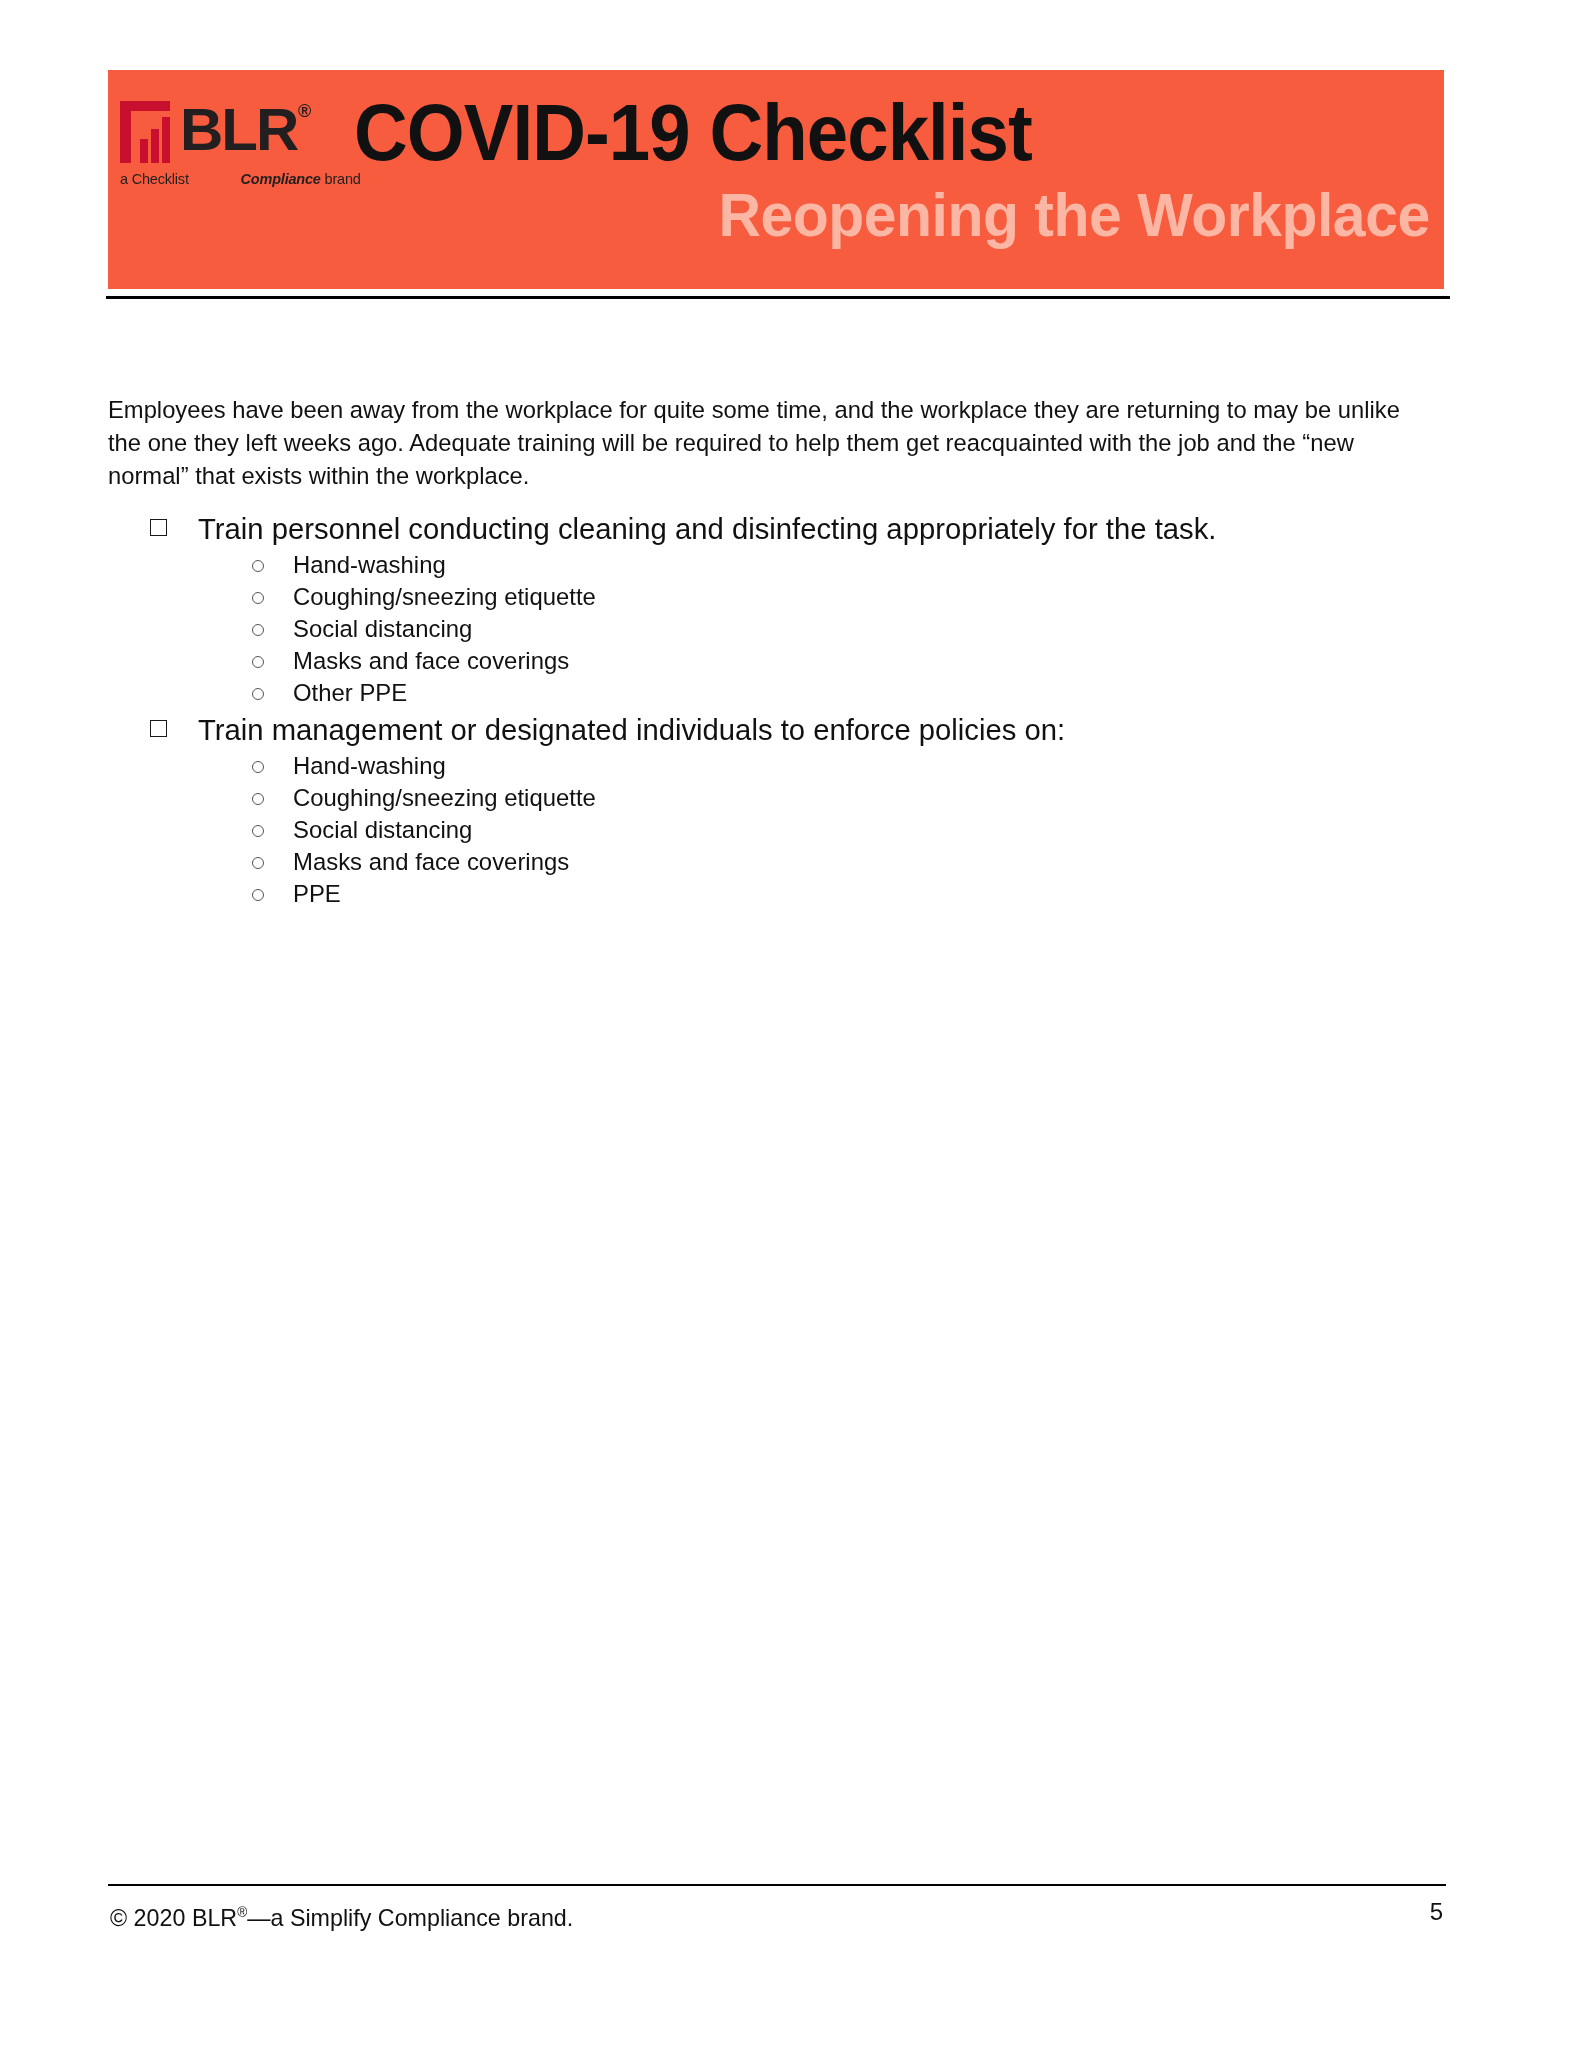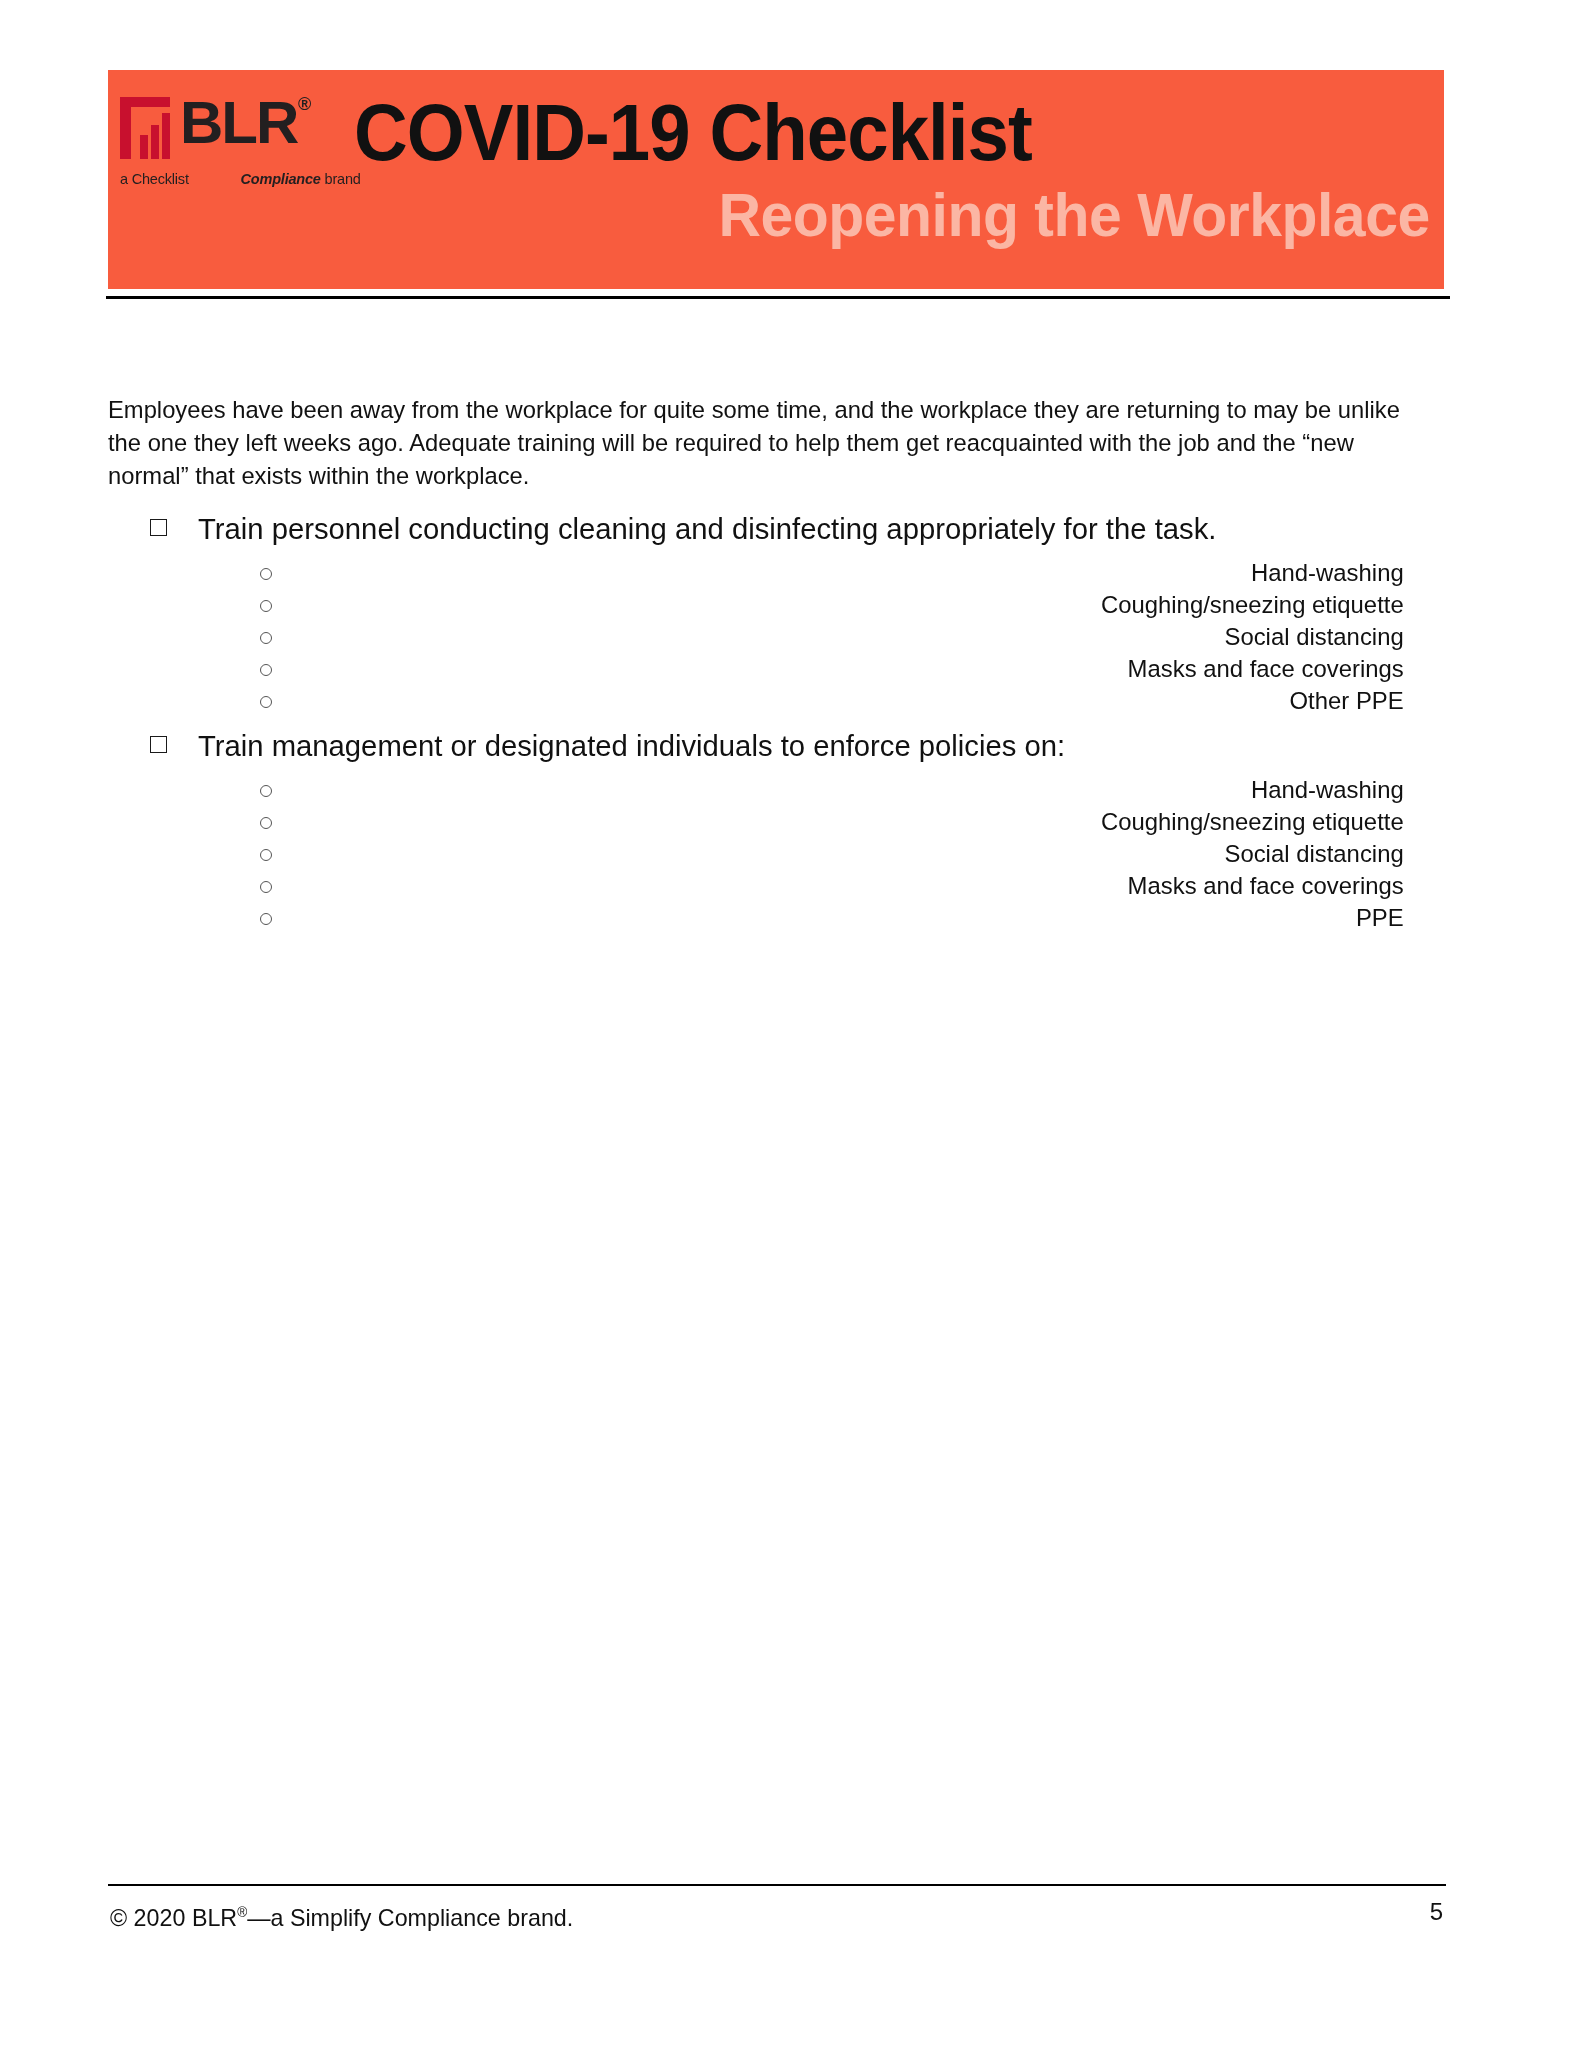--- a/index.html
+++ b/index.html
@@ -36,21 +36,21 @@
   }
   .logo-block {
     position: absolute;
     left: 12px;
     top: 23px;
     width: 228px;
     height: 100px;
   }
   .logo-row {
     display: flex;
-    align-items: flex-start;
+    align-items: center;
     height: 74px;
   }
   .logo-mark {
     position: relative;
     width: 56px;
     height: 66px;
     margin-right: 4px;
     flex: none;
   }
   .logo-mark .bracket-v {
@@ -213,24 +213,23 @@
     left: 42px;
     top: 7px;
     width: 17px;
     height: 17px;
     border: 1.6px solid #1a1a1a;
     box-sizing: border-box;
     background: #ffffff;
   }
 
   .sub-list {
-    margin: 12px;
+    margin: 4px;
     padding: 0;
     list-style: none;
-    text-align: right;
   }
   .sub-item {
     position: relative;
     padding-left: 181px;
     font-size: 24.5px;
     line-height: 32px;
     color: #111111;
   }
   .sub-item > .sub-text {
     display: block;

